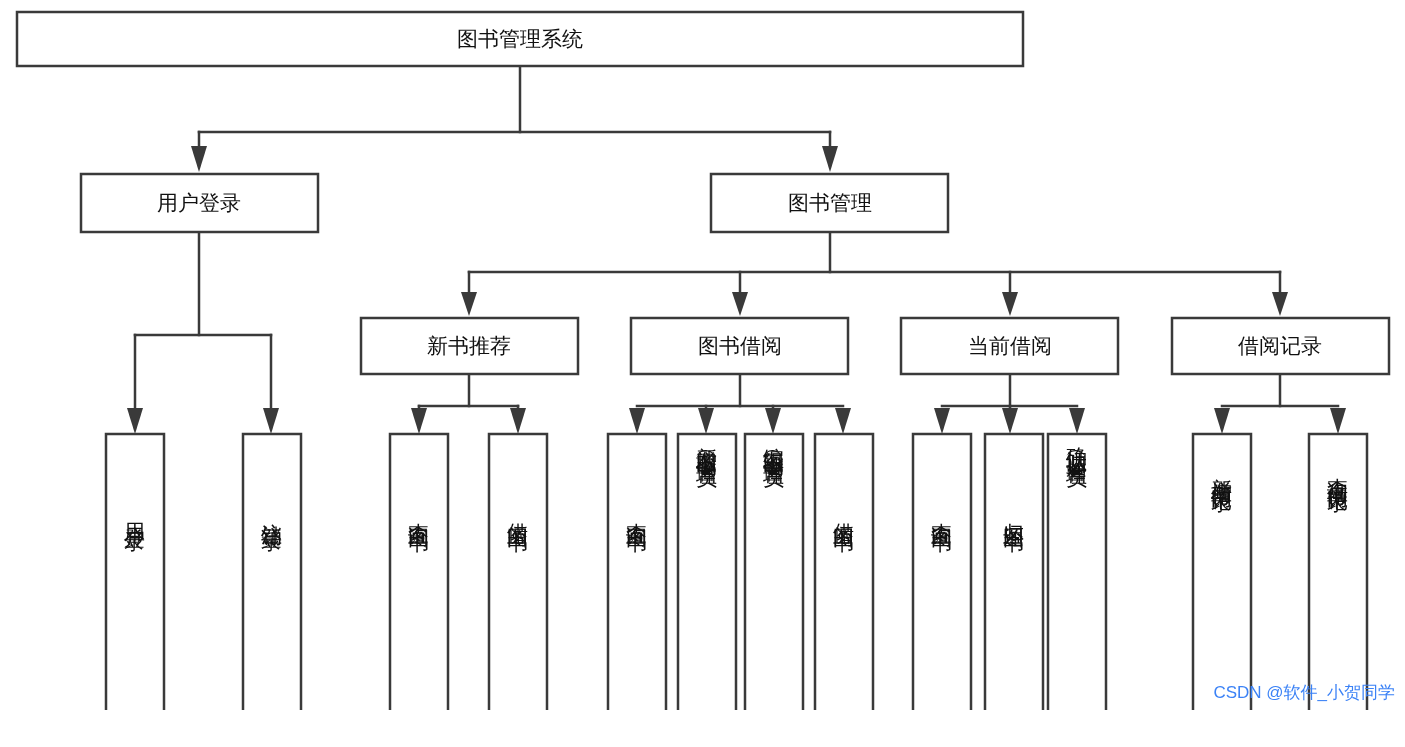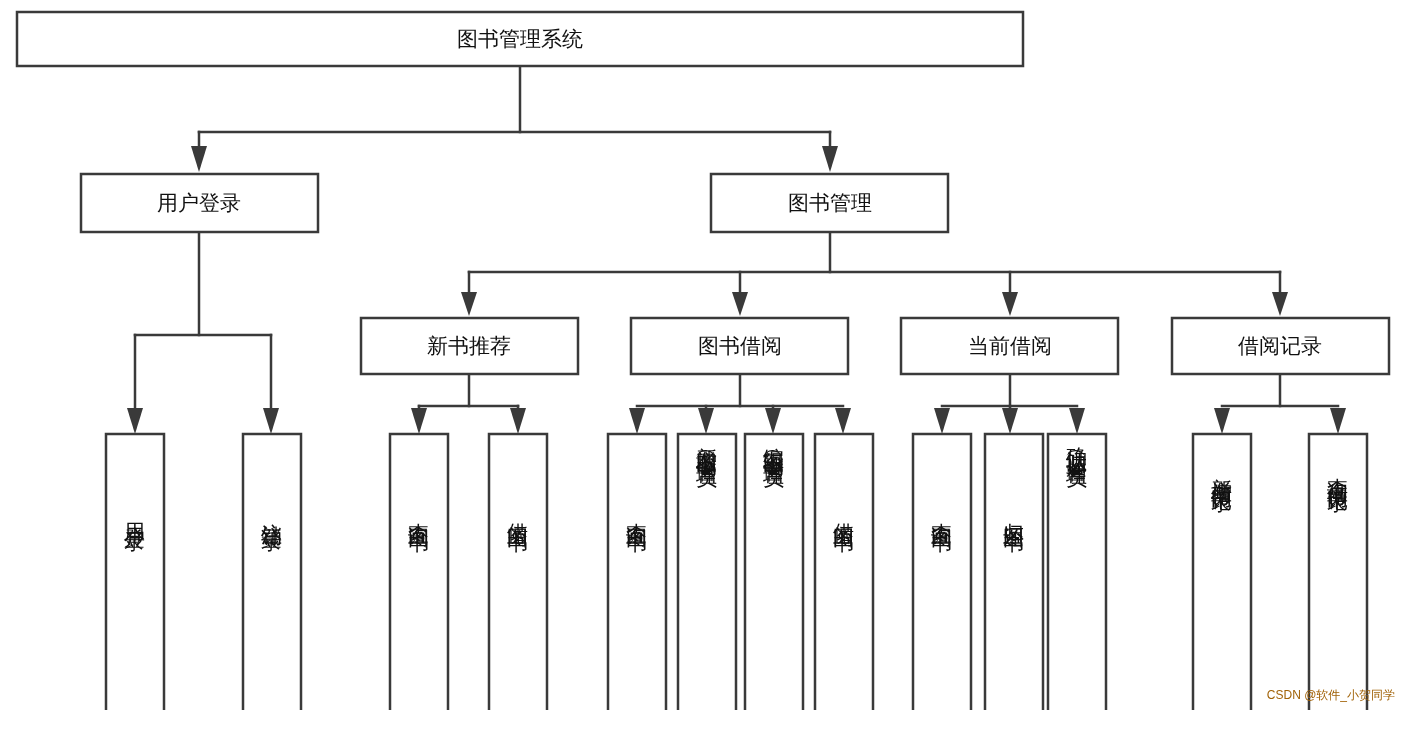--- a/index.html
+++ b/index.html
@@ -52,22 +52,22 @@
     font-size: 21px;
     writing-mode: vertical-rl;
     text-orientation: upright;
     text-anchor: middle;
     letter-spacing: 3px;
   }
   .watermark {
     position: absolute;
     right: 10px;
     bottom: 6px;
-    color: #a16207;
-    font-size: 12px;
+    color: #3b82f6;
+    font-size: 17px;
     font-family: "Liberation Sans", "DejaVu Sans", sans-serif;
     white-space: nowrap;
     user-select: none;
   }
 </style>
 </head>
 <body>
 
 <div id="diagram-root">
 

